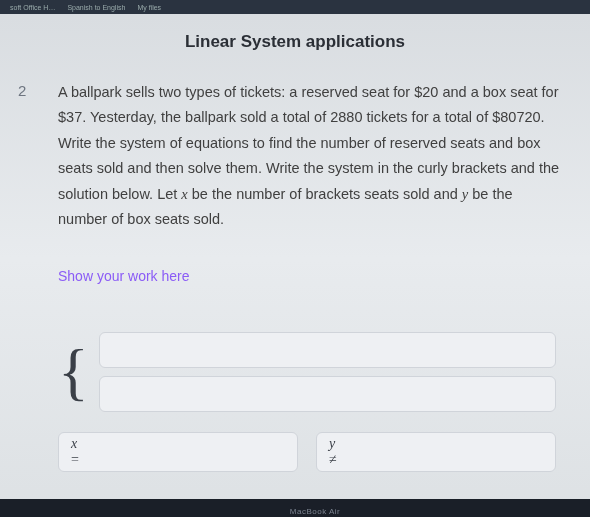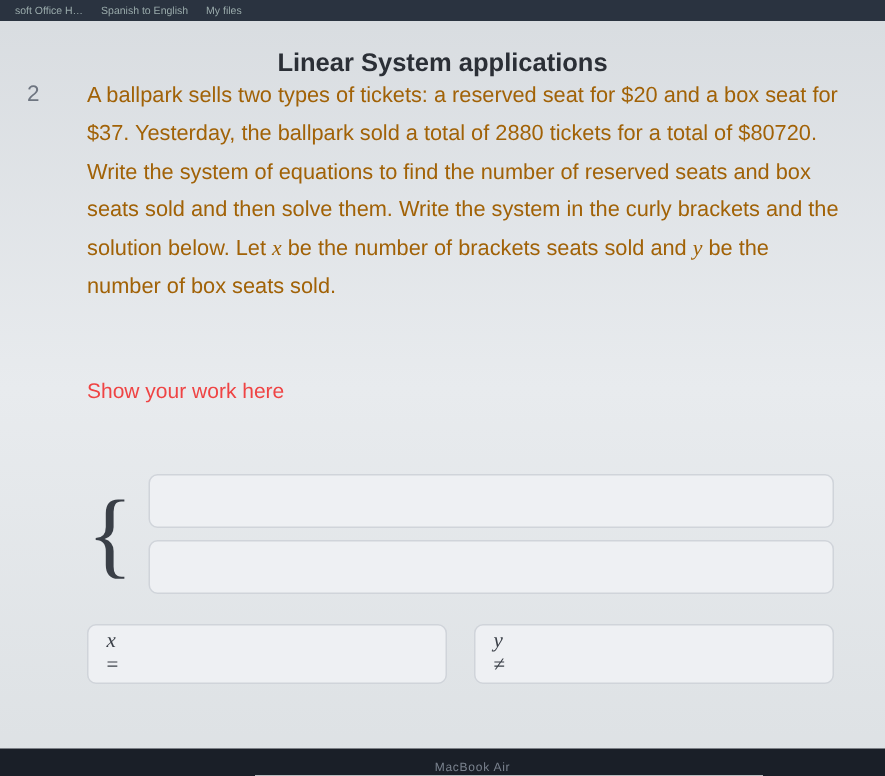--- a/index.html
+++ b/index.html
@@ -26,43 +26,44 @@
     white-space: nowrap;
   }
   .page {
     padding: 18px 18px 0 18px;
   }
   .title {
     text-align: center;
     font-weight: 700;
     color: #2b2f36;
     font-size: 17px;
+    margin-bottom: 28px;
   }
   .qwrap {
     display: flex;
     gap: 22px;
   }
   .qnum {
     color: #6e7580;
     font-size: 15px;
     padding-top: 2px;
     width: 18px;
     flex-shrink: 0;
   }
   .qtext {
-    color: #a16207;
+    color: #404040;
     font-size: 14.5px;
     line-height: 1.75;
     padding-right: 8px;
   }
   .mi { font-family: Georgia, 'Times New Roman', serif; font-style: italic; }
   .work-label {
-    margin-top: 48px;
+    margin-top: 36px;
     margin-left: 40px;
-    color: #ef4444;
+    color: #8b5cf6;
     font-size: 14px;
   }
   .answers {
     margin-top: 48px;
     margin-left: 40px;
     padding-right: 16px;
   }
   .brace-row {
     display: flex;
     align-items: center;

